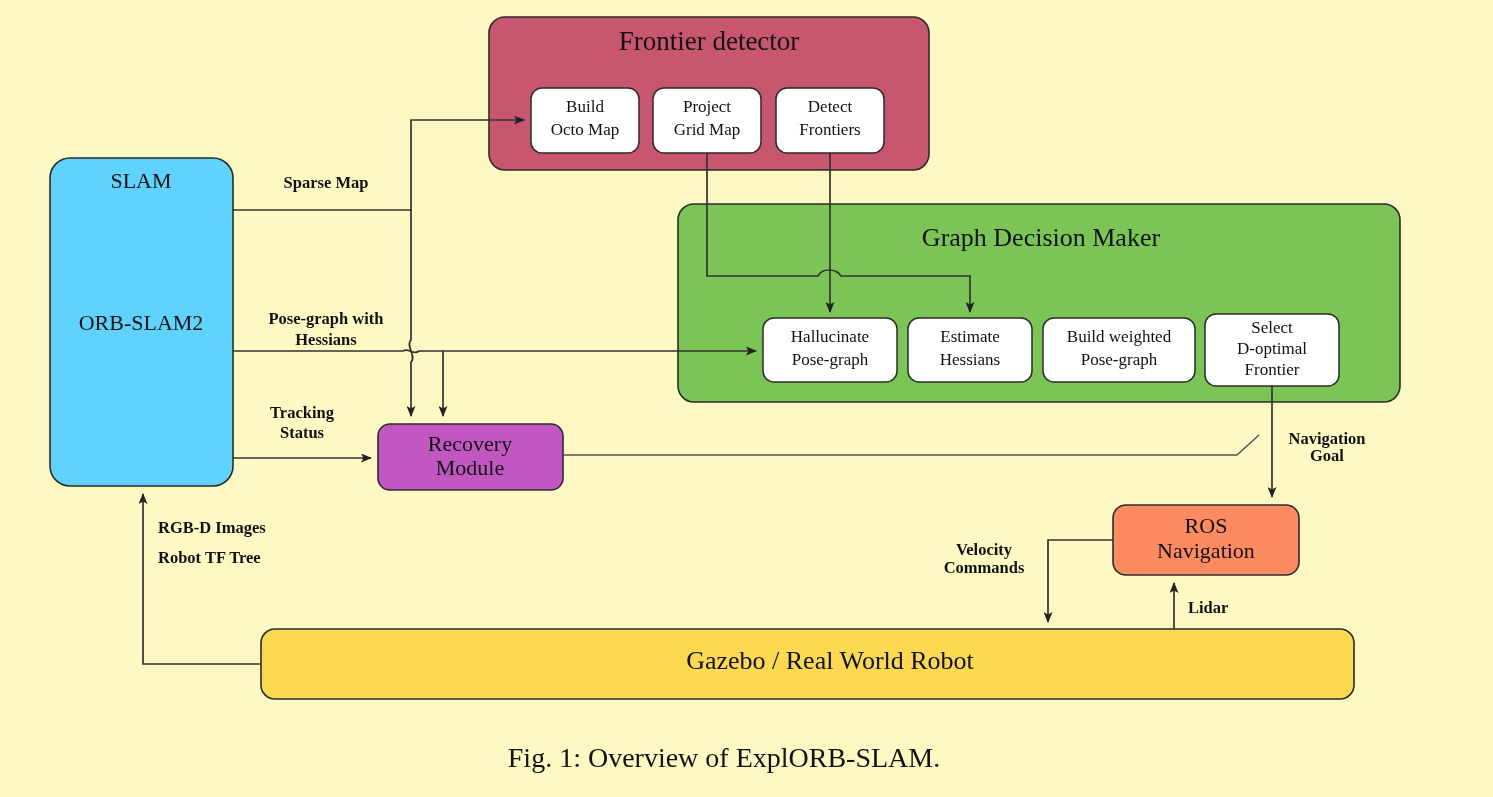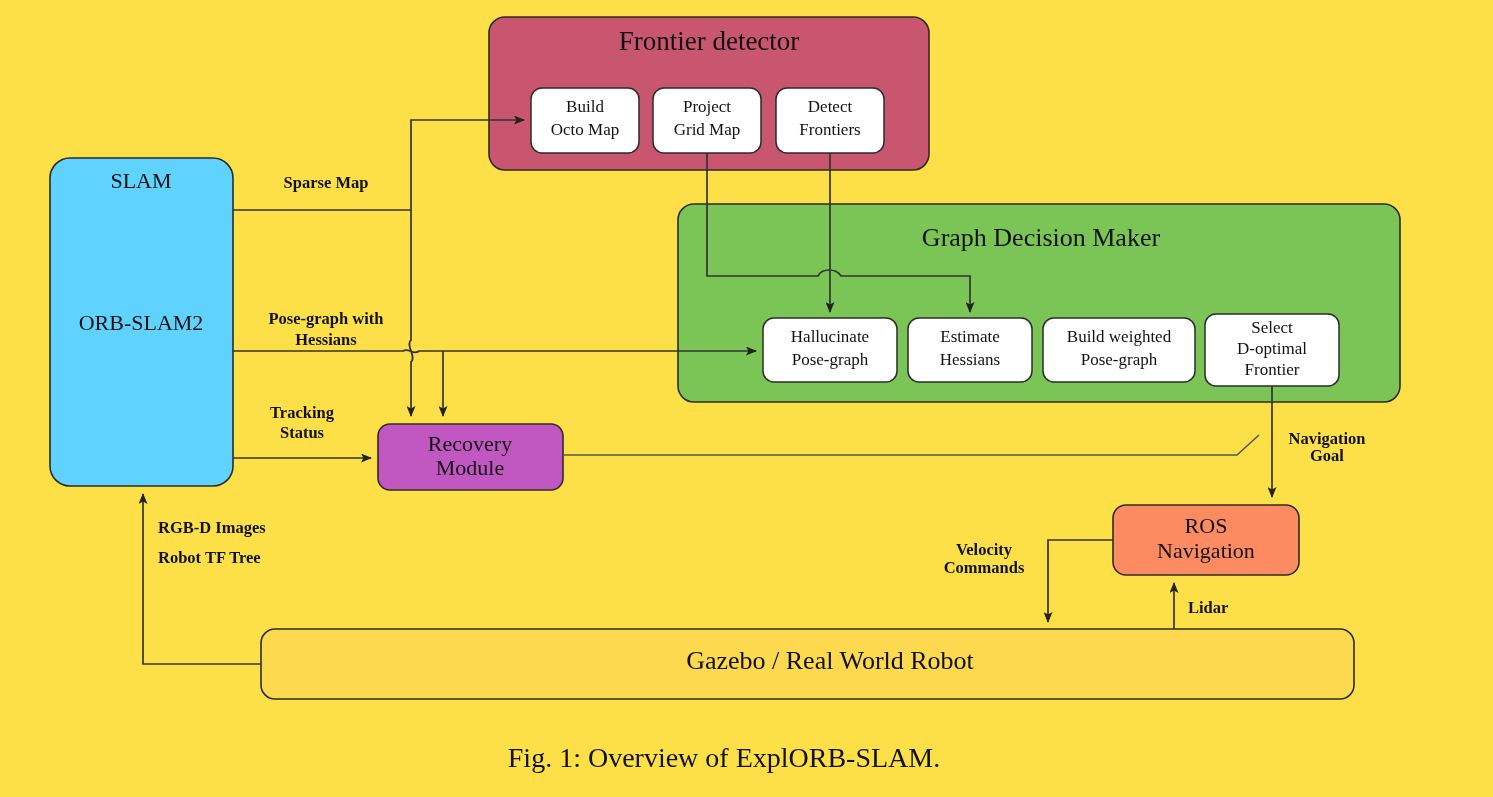--- a/index.html
+++ b/index.html
@@ -4,21 +4,21 @@
 <style>
   html, body {
     margin: 0;
     padding: 0;
     background: #ffffff;
   }
   #figure-root {
     position: relative;
     width: 1493px;
     height: 797px;
-    background: #fde047;
+    background: #fef9c3;
     font-family: "Liberation Serif", "DejaVu Serif", serif;
     overflow: hidden;
     text-align: right;
   }
   svg#diagram {
     position: absolute;
     left: 0;
     top: 0;
     width: 1493px;
     height: 797px;

